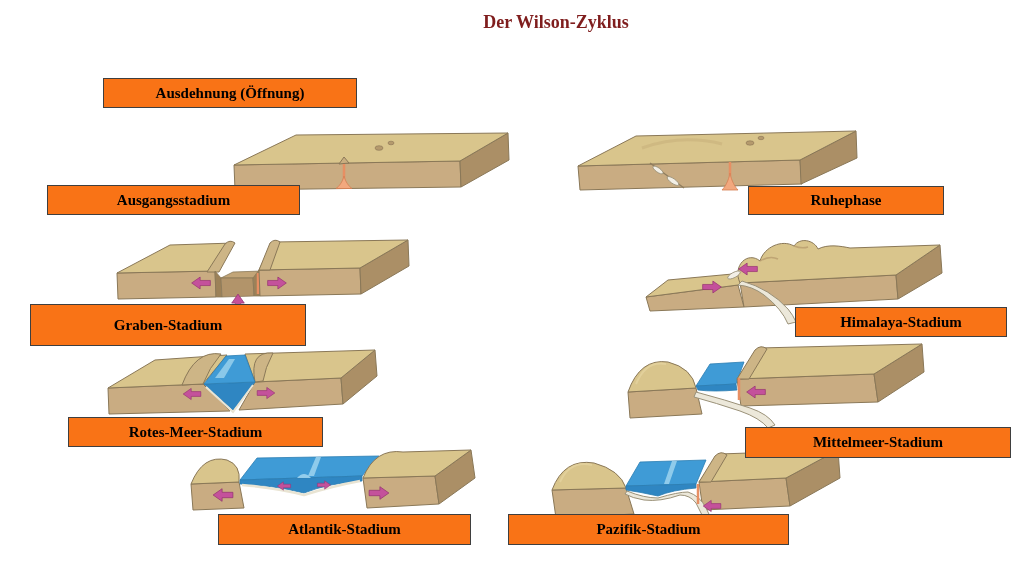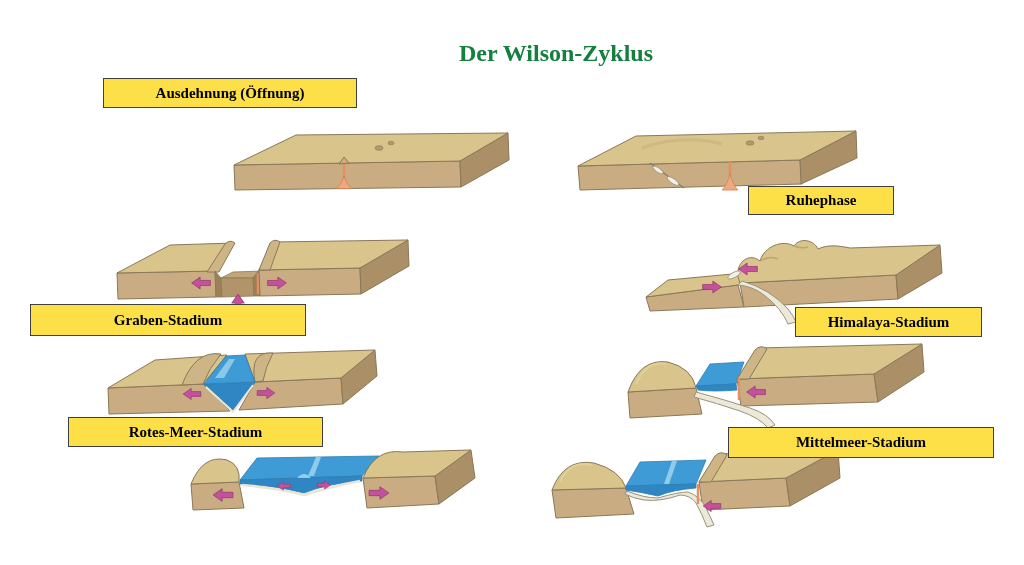--- a/index.html
+++ b/index.html
@@ -1,20 +1,20 @@
 <!DOCTYPE html>
 <html><head>
 <meta charset="utf-8">
 <style>
   html,body{margin:0;padding:0;background:#fff;}
   #page{position:relative;width:1024px;height:565px;background:#ffffff;overflow:hidden;
         font-family:"Liberation Serif", serif;}
   .title{position:absolute;top:12px;left:556px;transform:translateX(-50%);
-         font-size:24px;font-weight:bold;color:#15803d;white-space:nowrap;margin-top:28px;}
-  .labelbox{position:absolute;background:#fde047;border:1.6px solid #3f3f3f;
+         font-size:18px;font-weight:bold;color:#7f1d1d;white-space:nowrap;}
+  .labelbox{position:absolute;background:#f97316;border:1.6px solid #3f3f3f;
             box-sizing:border-box;display:flex;align-items:center;justify-content:center;
             font-size:15px;font-weight:bold;color:#000;white-space:nowrap;z-index:5;}
   .art{position:absolute;z-index:1;}
   
   .t{fill:#d9c58c;stroke:#8a7858;stroke-width:1;stroke-linejoin:round;}
   .f{fill:#c9ac82;stroke:#8a7858;stroke-width:1;stroke-linejoin:round;}
   .s{fill:#ab8f66;stroke:#8a7858;stroke-width:1;stroke-linejoin:round;}
   .ridge{fill:#cdb586;stroke:#8a7858;stroke-width:1;stroke-linejoin:round;}
   .w{fill:#3f9bd6;stroke:#2b7db3;stroke-width:0.8;}
   .wf{fill:#2f86c2;stroke:#2b7db3;stroke-width:0.8;}
@@ -154,20 +154,23 @@
     <path class="s" d="M254,30 L306,2 L308,30 L258,58 Z"></path>
     <path class="t" d="M167,34 L187,6 L306,2 L254,30 Z"></path>
     <path class="ridge" d="M167,34 L183,8 Q189,2 195,7 L179,34 Z"></path>
     <path class="slab" d="M95,43 Q112,50 126,50 Q146,44 156,44 Q168,48 174,60 Q178,68 182,77 L175,79 Q170,66 164,55 Q158,47 148,47 Q128,54 112,52 Q100,50 93,46 Z"></path>
     <path class="magma" d="M166,36 L166,56" stroke-width="2"></path>
     <use href="#blockArrow" class="arr" transform="translate(180,58) rotate(180) scale(0.8)"></use>
   </svg>
 
   <div class="labelbox" style="left:103px;top:78px;width:254px;height:30px">Ausdehnung (Öffnung)</div>
 
-  <div class="labelbox" style="left:30px;top:304px;width:276px;height:32px">Graben-Stadium</div>
+  <div class="labelbox" style="left:47px;top:185px;width:253px;height:30px">Ausgangsstadium</div>
+  <div class="labelbox" style="left:30px;top:304px;width:276px;height:42px">Graben-Stadium</div>
   <div class="labelbox" style="left:68px;top:417px;width:255px;height:30px">Rotes-Meer-Stadium</div>
+  <div class="labelbox" style="left:218px;top:514px;width:253px;height:31px">Atlantik-Stadium</div>
 
-  <div class="labelbox" style="left:748px;top:186px;width:146px;height:29px">Ruhephase</div>
-  <div class="labelbox" style="left:795px;top:307px;width:187px;height:30px">Himalaya-Stadium</div>
-  <div class="labelbox" style="left:728px;top:427px;width:266px;height:31px">Mittelmeer-Stadium</div>
+  <div class="labelbox" style="left:748px;top:186px;width:196px;height:29px">Ruhephase</div>
+  <div class="labelbox" style="left:795px;top:307px;width:212px;height:30px">Himalaya-Stadium</div>
+  <div class="labelbox" style="left:745px;top:427px;width:266px;height:31px">Mittelmeer-Stadium</div>
+  <div class="labelbox" style="left:508px;top:514px;width:281px;height:31px">Pazifik-Stadium</div>
 
 </div>
 
 </body></html>

